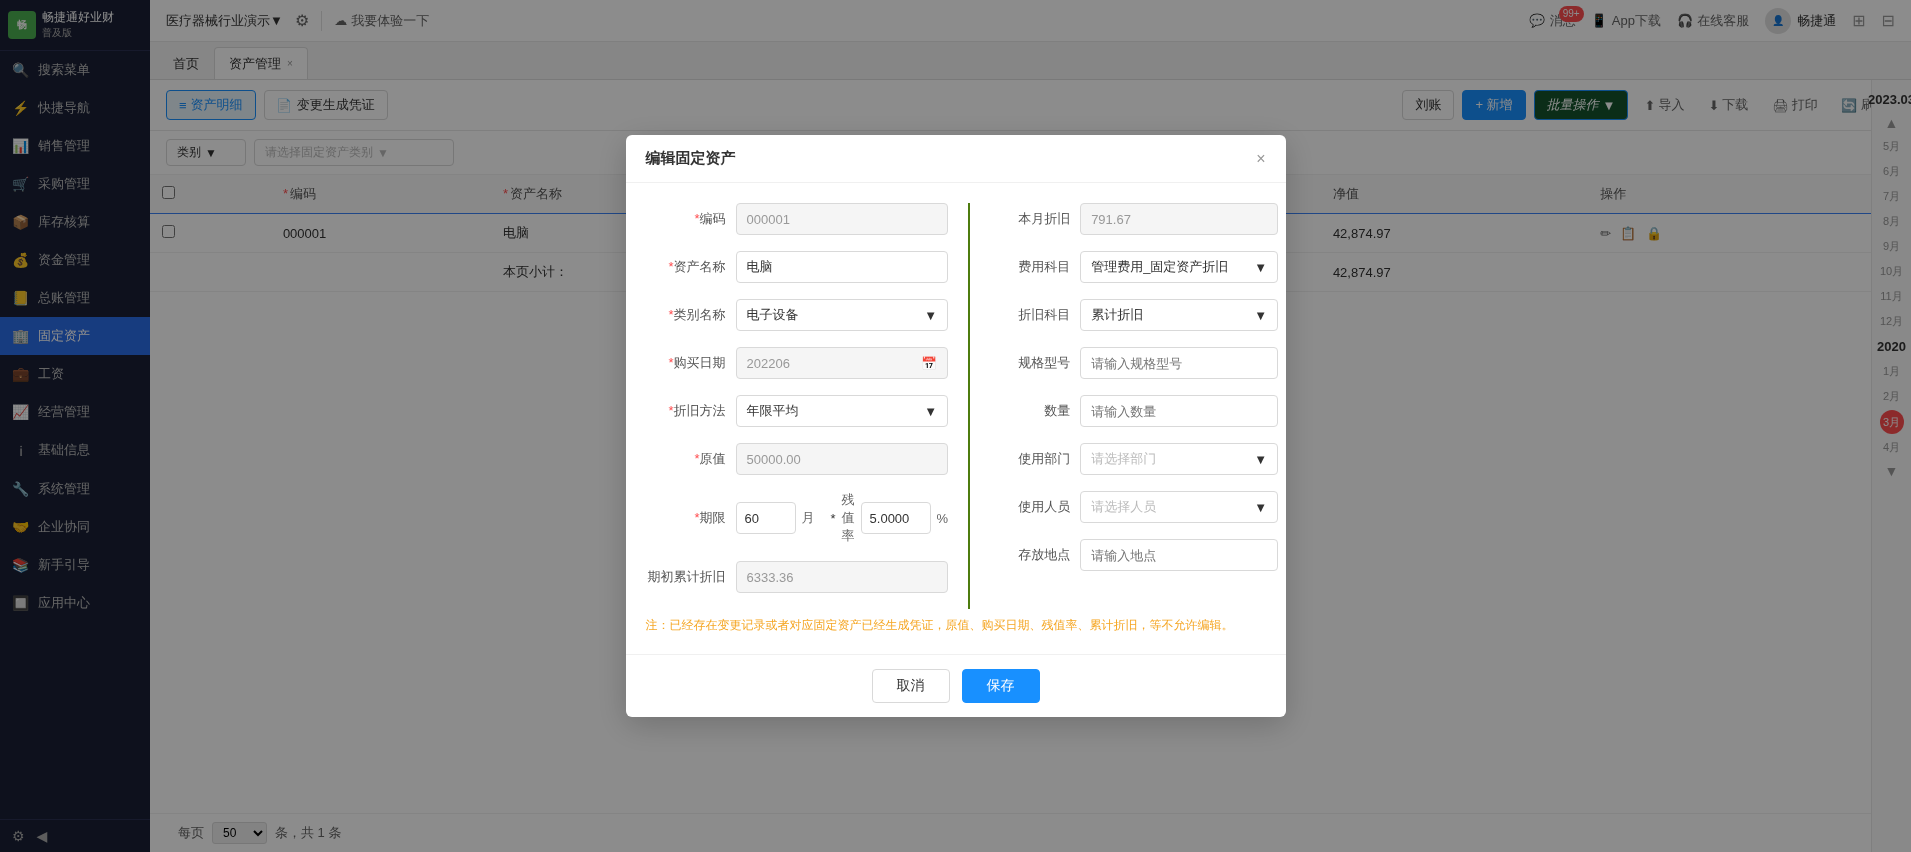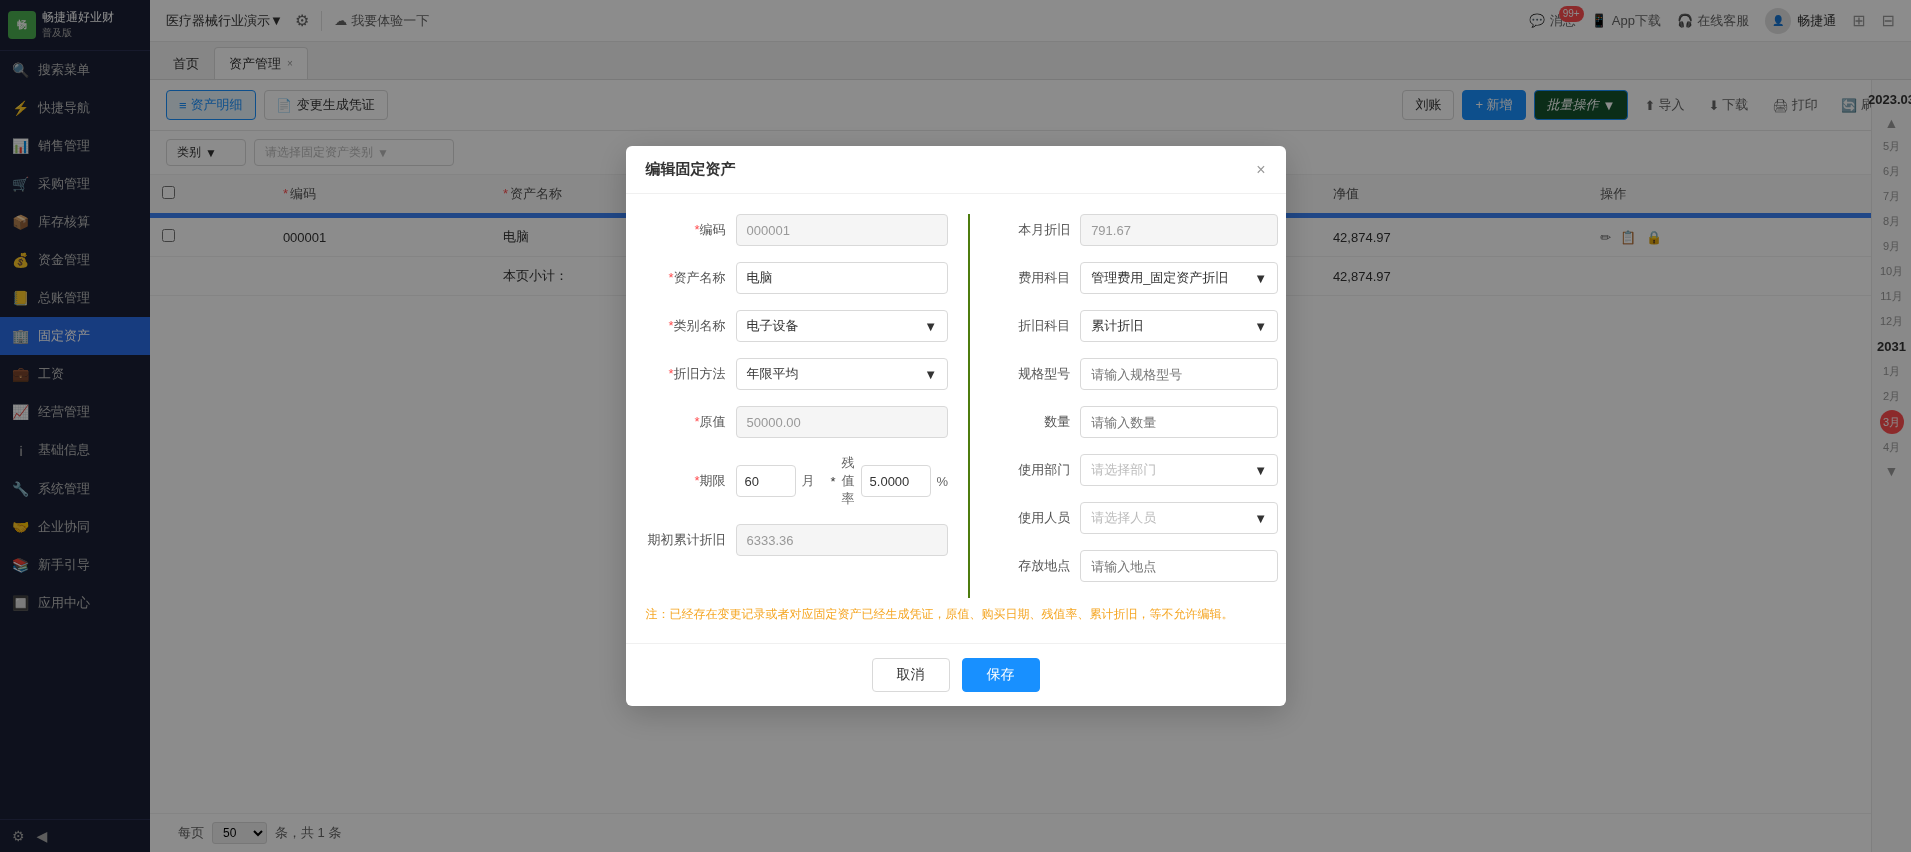--- a/index.html
+++ b/index.html
@@ -56,21 +56,21 @@
     .toolbar-icon-btn { display: flex; align-items: center; gap: 3px; padding: 5px 8px; cursor: pointer; font-size: 13px; color: #666; border: none; background: none; }
 
     
     .filter-row { display: flex; align-items: center; gap: 8px; padding: 8px 16px; border-bottom: 1px solid #f0f0f0; }
     .filter-select { display: flex; align-items: center; gap: 4px; padding: 4px 10px; border: 1px solid #d9d9d9; border-radius: 4px; cursor: pointer; font-size: 12px; background: #fff; color: #333; min-width: 80px; }
     .filter-select-wide { min-width: 200px; color: #bbb; }
 
     
     .table-area { overflow: auto; }
     .data-table { width: 100%; border-collapse: collapse; }
-    .data-table th { background: #fafafa; padding: 10px 12px; text-align: left; font-weight: 500; font-size: 13px; color: #555; border-bottom: 5px solid #3b82f6; white-space: nowrap; }
+    .data-table th { background: #fafafa; padding: 10px 12px; text-align: left; font-weight: 500; font-size: 13px; color: #555; border-bottom: 1px solid #3b82f6; white-space: nowrap; }
     .data-table td { padding: 10px 12px; font-size: 13px; color: #333; border-bottom: 1px solid #f0f0f0; }
     .required-star { color: #ff4d4f; margin-right: 2px; }
 
     
     .right-panel { position: absolute; right: 0; top: 0; width: 40px; background: #f9f9f9; border-left: 1px solid #e8e8e8; height: 100%; display: flex; flex-direction: column; align-items: center; padding-top: 8px; gap: 2px; }
     .calendar-month { font-size: 11px; color: #999; padding: 4px 0; cursor: pointer; }
     .calendar-month.current { background: #ff4d4f; color: #fff; border-radius: 50%; width: 24px; height: 24px; display: flex; align-items: center; justify-content: center; font-size: 11px; }
     .calendar-year { font-size: 13px; color: #333; font-weight: bold; padding: 4px 0; }
     .calendar-nav { font-size: 14px; color: #999; cursor: pointer; padding: 2px 0; }
 
@@ -335,21 +335,21 @@
         <div class="calendar-year">2023.03</div>
         <div class="calendar-nav">▲</div>
         <div class="calendar-month">5月</div>
         <div class="calendar-month">6月</div>
         <div class="calendar-month">7月</div>
         <div class="calendar-month">8月</div>
         <div class="calendar-month">9月</div>
         <div class="calendar-month">10月</div>
         <div class="calendar-month">11月</div>
         <div class="calendar-month">12月</div>
-        <div class="calendar-year">2031</div>
+        <div class="calendar-year">2020</div>
         <div class="calendar-month">1月</div>
         <div class="calendar-month">2月</div>
         <div class="calendar-month current">3月</div>
         <div class="calendar-month">4月</div>
         <div class="calendar-nav">▼</div>
       </div>
 
       <div class="pagination" style="position:absolute;bottom:0;left:0;right:40px;background:#fff;border-top:1px solid #f0f0f0;">
         <span>每页</span>
         <select class="pagination-select">
@@ -390,20 +390,29 @@
           <div class="form-row">
             <div class="form-label">
               <span class="req">*</span><span>类别名称</span>
             </div>
             <div class="form-select">
               <span>电子设备</span>
               <span>▼</span>
             </div>
           </div>
 
+          <div class="form-row">
+            <div class="form-label">
+              <span class="req">*</span><span>购买日期</span>
+            </div>
+            <div class="form-date">
+              <span>202206</span>
+              <span>📅</span>
+            </div>
+          </div>
 
           <div class="form-row">
             <div class="form-label">
               <span class="req">*</span><span>折旧方法</span>
             </div>
             <div class="form-select">
               <span>年限平均</span>
               <span>▼</span>
             </div>
           </div>

